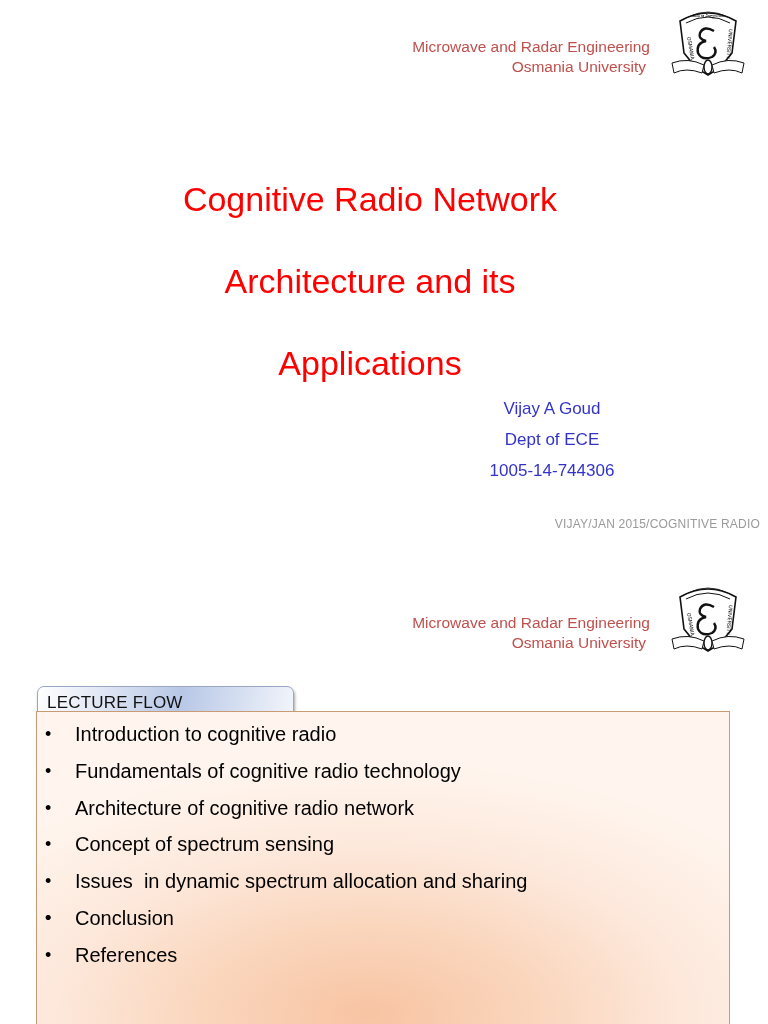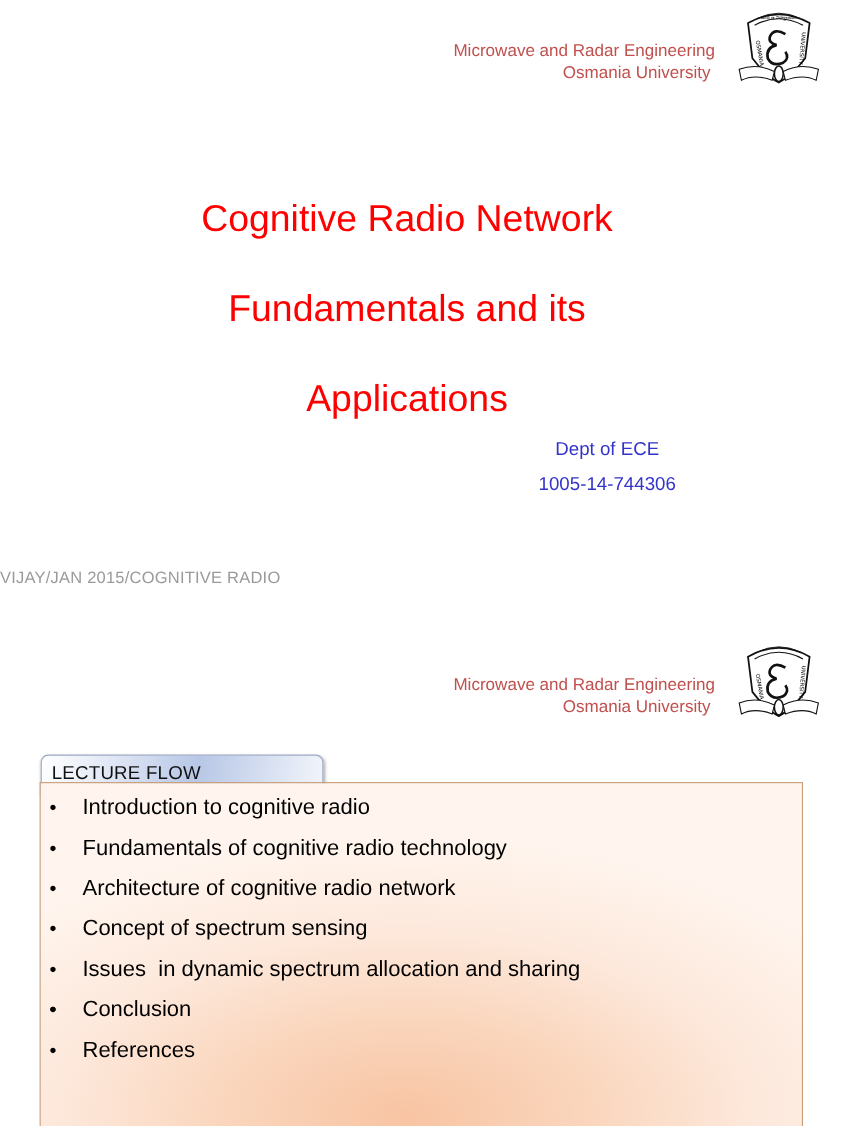--- a/index.html
+++ b/index.html
@@ -31,21 +31,21 @@
     .title span { display: block; margin-top: 32px; }
 
     .author {
       position: absolute; left: 462px; width: 180px; top: 393px;
       text-align: center; color: #3333cc; font-size: 17px; line-height: 31px;
     }
     .author span { display: block; }
 
     .footer {
       position: absolute; left: 0; width: 760px; top: 517px;
-      text-align: left; color: #9a9a9a; font-size: 15px; letter-spacing: 0.2px;
+      text-align: right; color: #9a9a9a; font-size: 12px; letter-spacing: 0.2px;
     }
 
     .flow-tab {
       position: absolute; left: 37px; top: 81px; width: 257px; height: 40px;
       border-radius: 7px; border: 1px solid #9aa6c2;
       background: linear-gradient(100deg, #ffffff 0%, #d9e1f2 30%, #b7c7e6 55%, #dfe6f4 85%, #f2f5fb 100%);
       box-shadow: 1px 2px 3px rgba(0,0,0,0.35);
       box-sizing: border-box; padding: 6px 0 0 9px;
       font-size: 17px; color: #111; letter-spacing: 0.2px; margin-top: 33px;
     }
@@ -81,25 +81,26 @@
     <path d="M46 28 Q36 22 32 30 Q30 36 38 38 Q28 40 30 50 Q34 58 44 54 Q50 50 46 44" fill="none" stroke="#111" stroke-width="2.4"></path>
     <text x="19" y="34" font-size="5" font-family="DejaVu Sans, sans-serif" transform="rotate(80 19 34)">OSMANIA</text>
     <text x="61" y="26" font-size="5" font-family="DejaVu Sans, sans-serif" transform="rotate(95 61 26)">UNIVERSITY</text>
     <ellipse cx="40" cy="64" rx="4" ry="7" fill="none" stroke="#111" stroke-width="1.4"></ellipse>
     <path d="M4 60 Q20 54 36 62 L34 70 Q18 64 6 70 Z" fill="#fff" stroke="#111" stroke-width="1"></path>
     <path d="M76 60 Q60 54 44 62 L46 70 Q62 64 74 70 Z" fill="#fff" stroke="#111" stroke-width="1"></path>
   </svg>
 
   <div class="title">
     <span>Cognitive Radio Network</span>
-    <span>Fundamentals and its</span>
+    <span>Architecture and its</span>
     <span>Applications</span>
   </div>
 
   <div class="author">
+    <span>Vijay A Goud</span>
     <span>Dept of ECE</span>
     <span>1005-14-744306</span>
   </div>
 
   <div class="footer">VIJAY/JAN 2015/COGNITIVE RADIO</div>
 </div>
 
 <div class="slide slide2">
   <div class="header-text">
     <span>Microwave and Radar Engineering</span>

